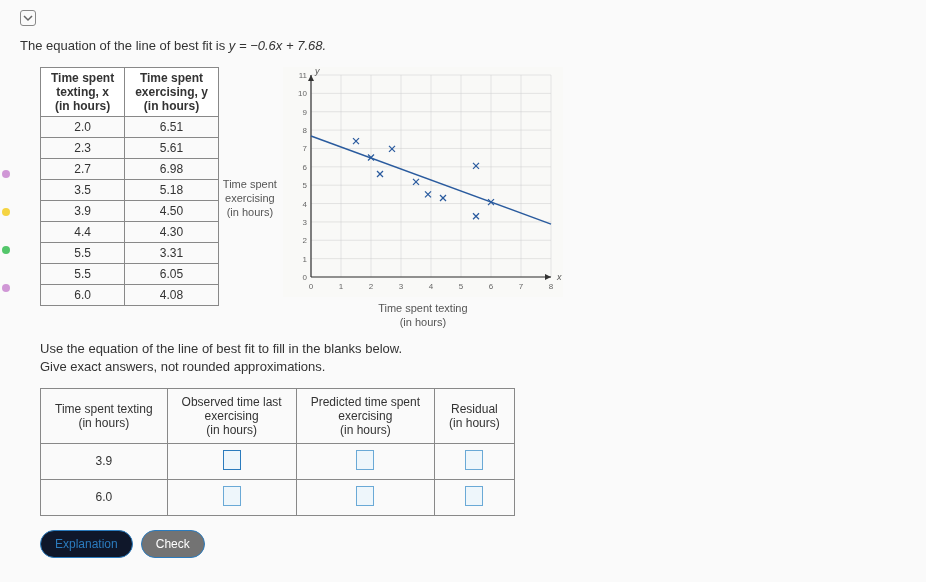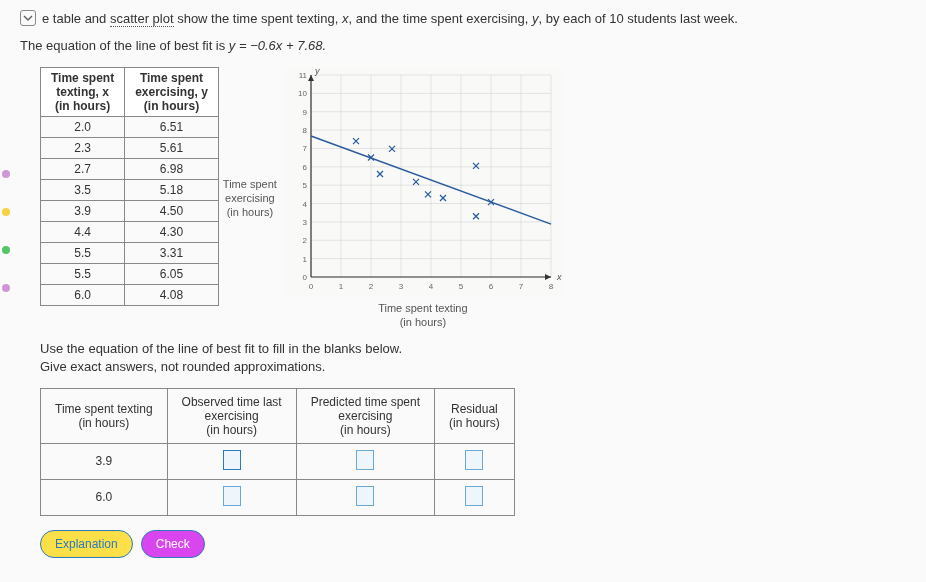--- a/index.html
+++ b/index.html
@@ -21,44 +21,41 @@
 .plot svg { position:absolute; left:0; top:0; }
 .x-label { font-size:11px; color:#555; text-align:center; margin-top:4px; line-height:1.3; }
 .instr { margin: 10px 0 12px 20px; font-size:13px; line-height:1.4; }
 .ans-table { border-collapse: collapse; margin-left: 20px; }
 .ans-table th, .ans-table td { border:1px solid #888; padding:6px 14px; text-align:center; font-size:12px; vertical-align:middle; }
 .ans-table th { font-weight:normal; }
 .inputbox { display:inline-block; width:18px; height:20px; border:1px solid #6aa9d6; background:#eef6fb; }
 .inputbox.first { border-color:#2b7bbd; }
 .footer-btns { margin:14px 0 0 20px; display:flex; gap:8px; }
 .btn { padding:6px 14px; border-radius:16px; font-size:12px; cursor:pointer; border:1px solid #2b7bbd; }
-.btn-explain { background:#fde047; color:#2b7bbd; }
-.btn-check { background:#d946ef; color:#fff; }
+.btn-explain { background:#0f172a; color:#2b7bbd; }
+.btn-check { background:#737373; color:#fff; }
 .left-dots { position:fixed; left:2px; top:170px; display:flex; flex-direction:column; gap:30px; }
 .dot { width:8px; height:8px; border-radius:50%; }
 .d1{background:#d097d6;} .d2{background:#f5d442;} .d4{background:#53c66a;} .d5{background:#d097d6;}
 </style>
 </head>
 <body>
 
 <div class="left-dots">
   <div class="dot d1"></div>
   <div class="dot d2"></div>
   <div class="dot d4"></div>
   <div class="dot d5"></div>
 </div>
 
 <div class="header-row">
   <span class="chevron">
     <svg width="10" height="10" viewBox="0 0 10 10">
         <path d="M1 3 L5 7 L9 3" fill="none" stroke="#666" stroke-width="1.5"></path>
       </svg>
-  </span>
-  <span>
-    <span>e table and </span><span class="dotted">scatter plot</span><span> show the time spent texting, </span><i>x</i><span>, and the time spent exercising, </span><i>y</i><span>, by each of 10 students last week.</span>
   </span>
 </div>
 
 <div class="equation">
   <span style="font-style:normal">The equation of the line of best fit is </span><span class="eq">y = −0.6x + 7.68.</span>
 </div>
 
 <div class="main-row">
   <table class="data-table">
     <thead>

